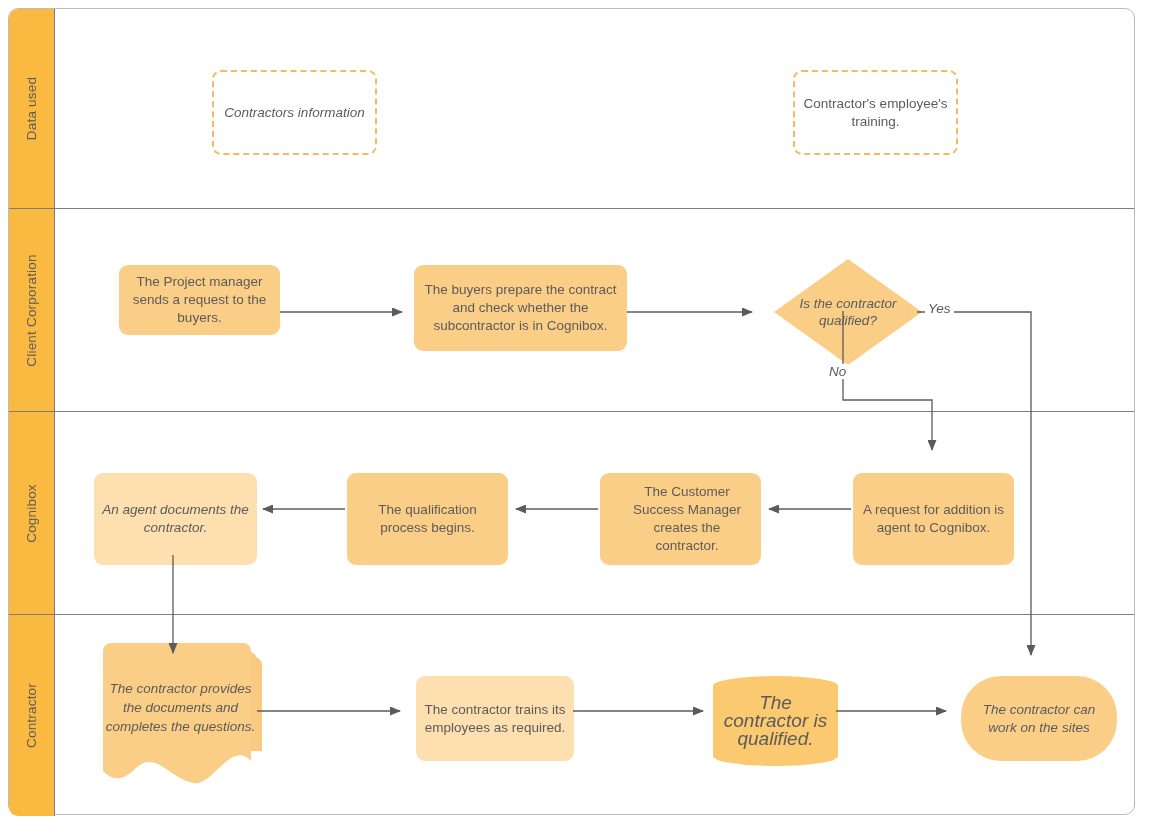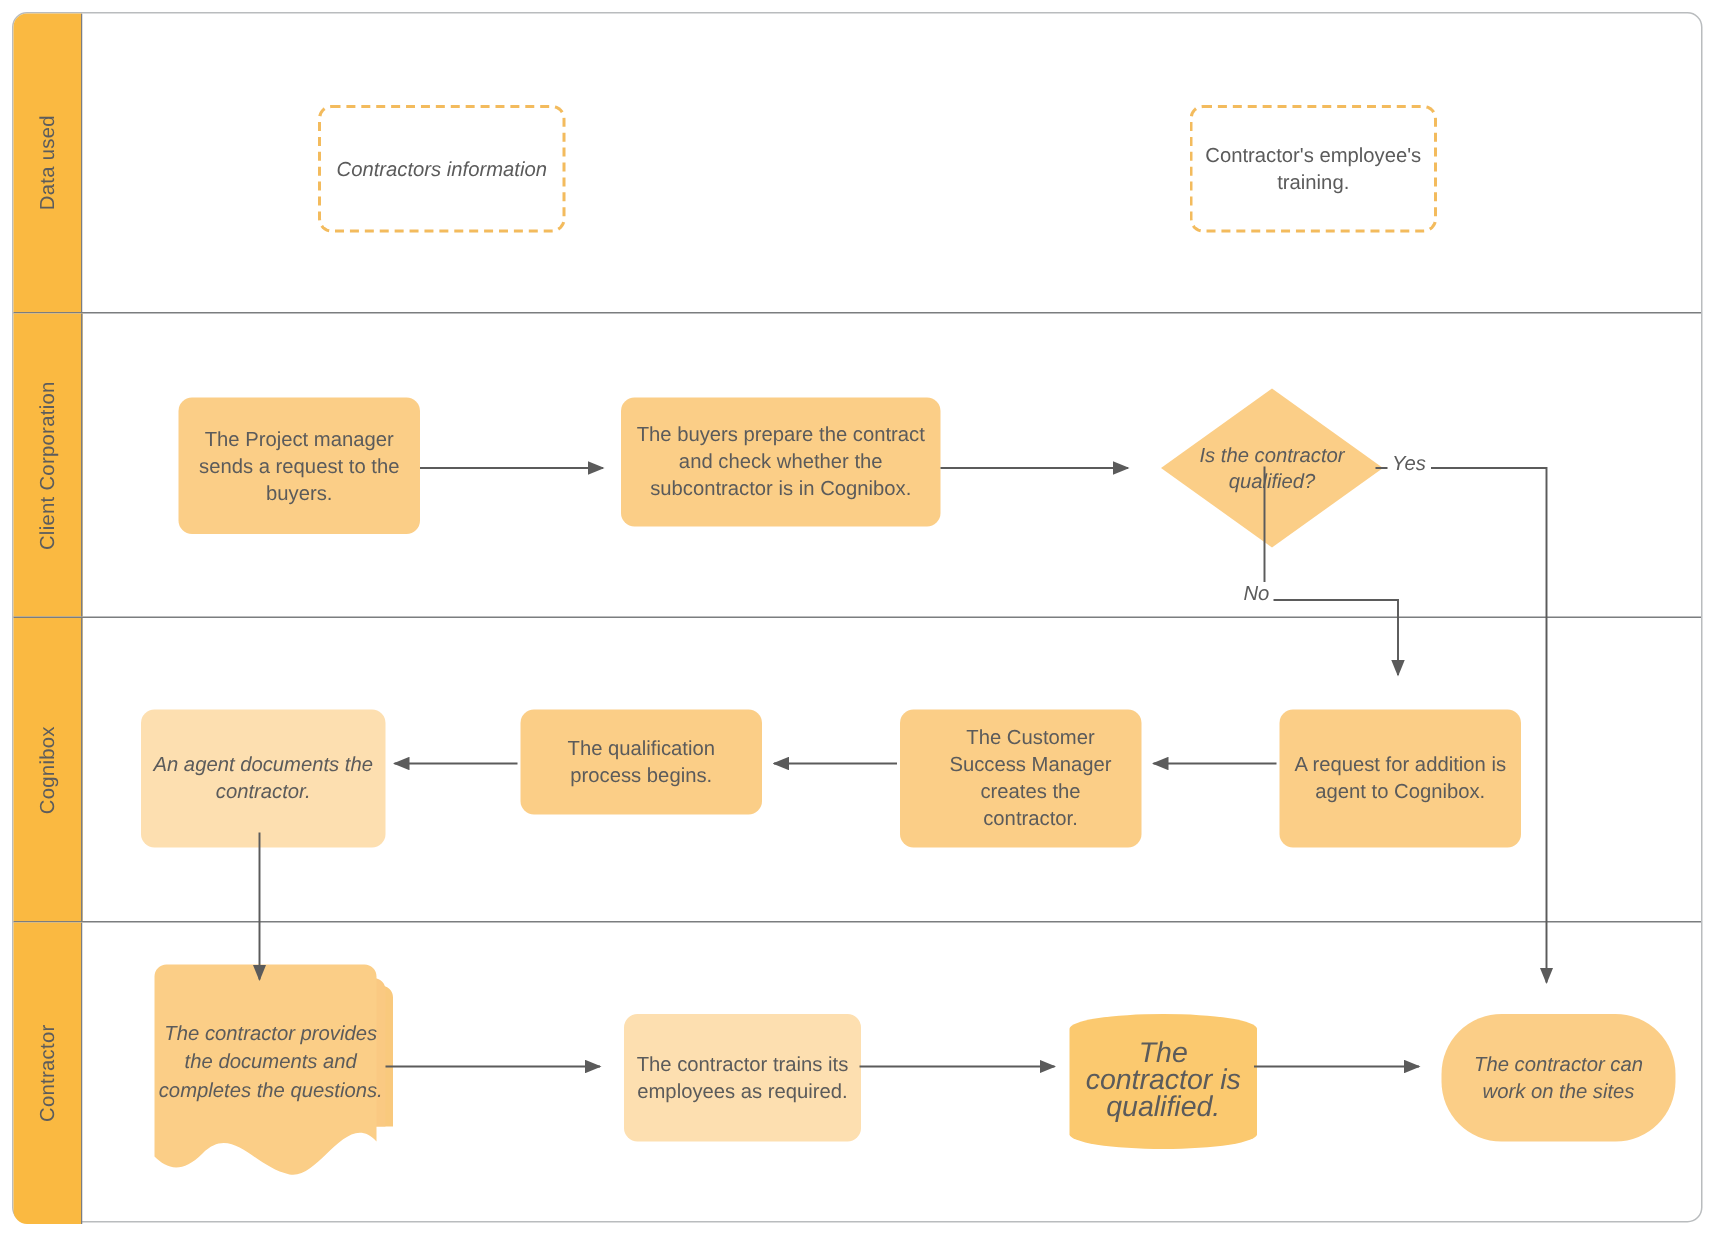--- a/index.html
+++ b/index.html
@@ -104,21 +104,21 @@
 
       </div>
     </div>
 
     <div class="lane" style="top:199px;height:203px;">
       <div class="lane-head">
         <span>Client Corporation</span>
       </div>
       <div class="lane-body">
 
-        <div class="node proc" style="left:64px;top:56px;width:161px;height:91px;">
+        <div class="node proc" style="left:64px;top:56px;width:161px;height:70px;">
           <span>The Project manager sends a request to the buyers.</span>
         </div>
 
         <div class="node proc" style="left:359px;top:56px;width:213px;height:86px;">
           <span>The buyers prepare the contract and check whether the subcontractor is in Cognibox.</span>
         </div>
 
         <div class="diamond" style="left:717px;top:48px;width:152px;height:110px;">
           <svg width="152" height="110" viewBox="0 0 152 110">
             <polygon points="76,2 150,55 76,108 2,55" fill="#fbce87"></polygon>
@@ -132,21 +132,21 @@
     <div class="lane" style="top:402px;height:203px;">
       <div class="lane-head">
         <span>Cognibox</span>
       </div>
       <div class="lane-body">
 
         <div class="node proc-light ital" style="left:39px;top:61px;width:163px;height:92px;">
           <span>An agent documents the contractor.</span>
         </div>
 
-        <div class="node proc" style="left:292px;top:61px;width:161px;height:70px;">
+        <div class="node proc" style="left:292px;top:61px;width:161px;height:92px;">
           <span>The qualification process begins.</span>
         </div>
 
         <div class="node proc" style="left:545px;top:61px;width:161px;height:92px;padding-left:21px;">
           <span>The Customer Success Manager creates the contractor.</span>
         </div>
 
         <div class="node proc" style="left:798px;top:61px;width:161px;height:92px;">
           <span>A request for addition is agent to Cognibox.</span>
         </div>
@@ -212,15 +212,15 @@
 
       <path d="M173,555 V653" marker-end="url(#ah)"></path>
 
       <path d="M257,711 H400" marker-end="url(#ah)"></path>
       <path d="M573,711 H703" marker-end="url(#ah)"></path>
       <path d="M836,711 H946" marker-end="url(#ah)"></path>
     </g>
   </svg>
 
   <div class="edge-label" style="left:925px;top:301px;">Yes</div>
-  <div class="edge-label" style="left:826px;top:388px;">No</div>
+  <div class="edge-label" style="left:826px;top:364px;">No</div>
 
 </div>
 
 </body></html>

